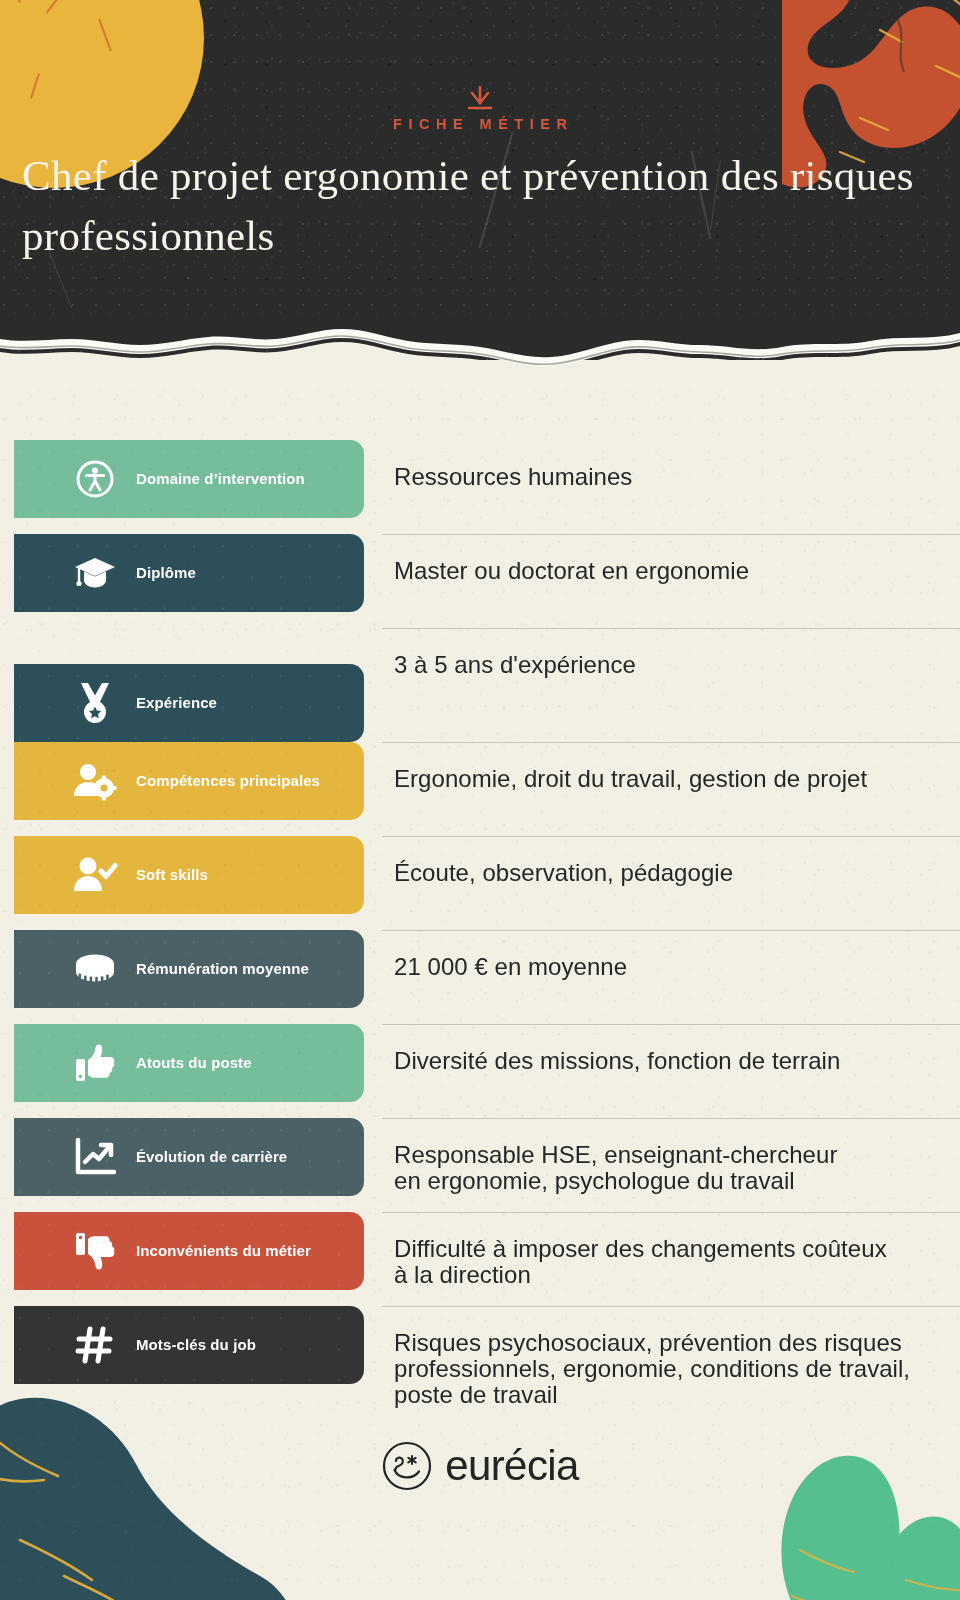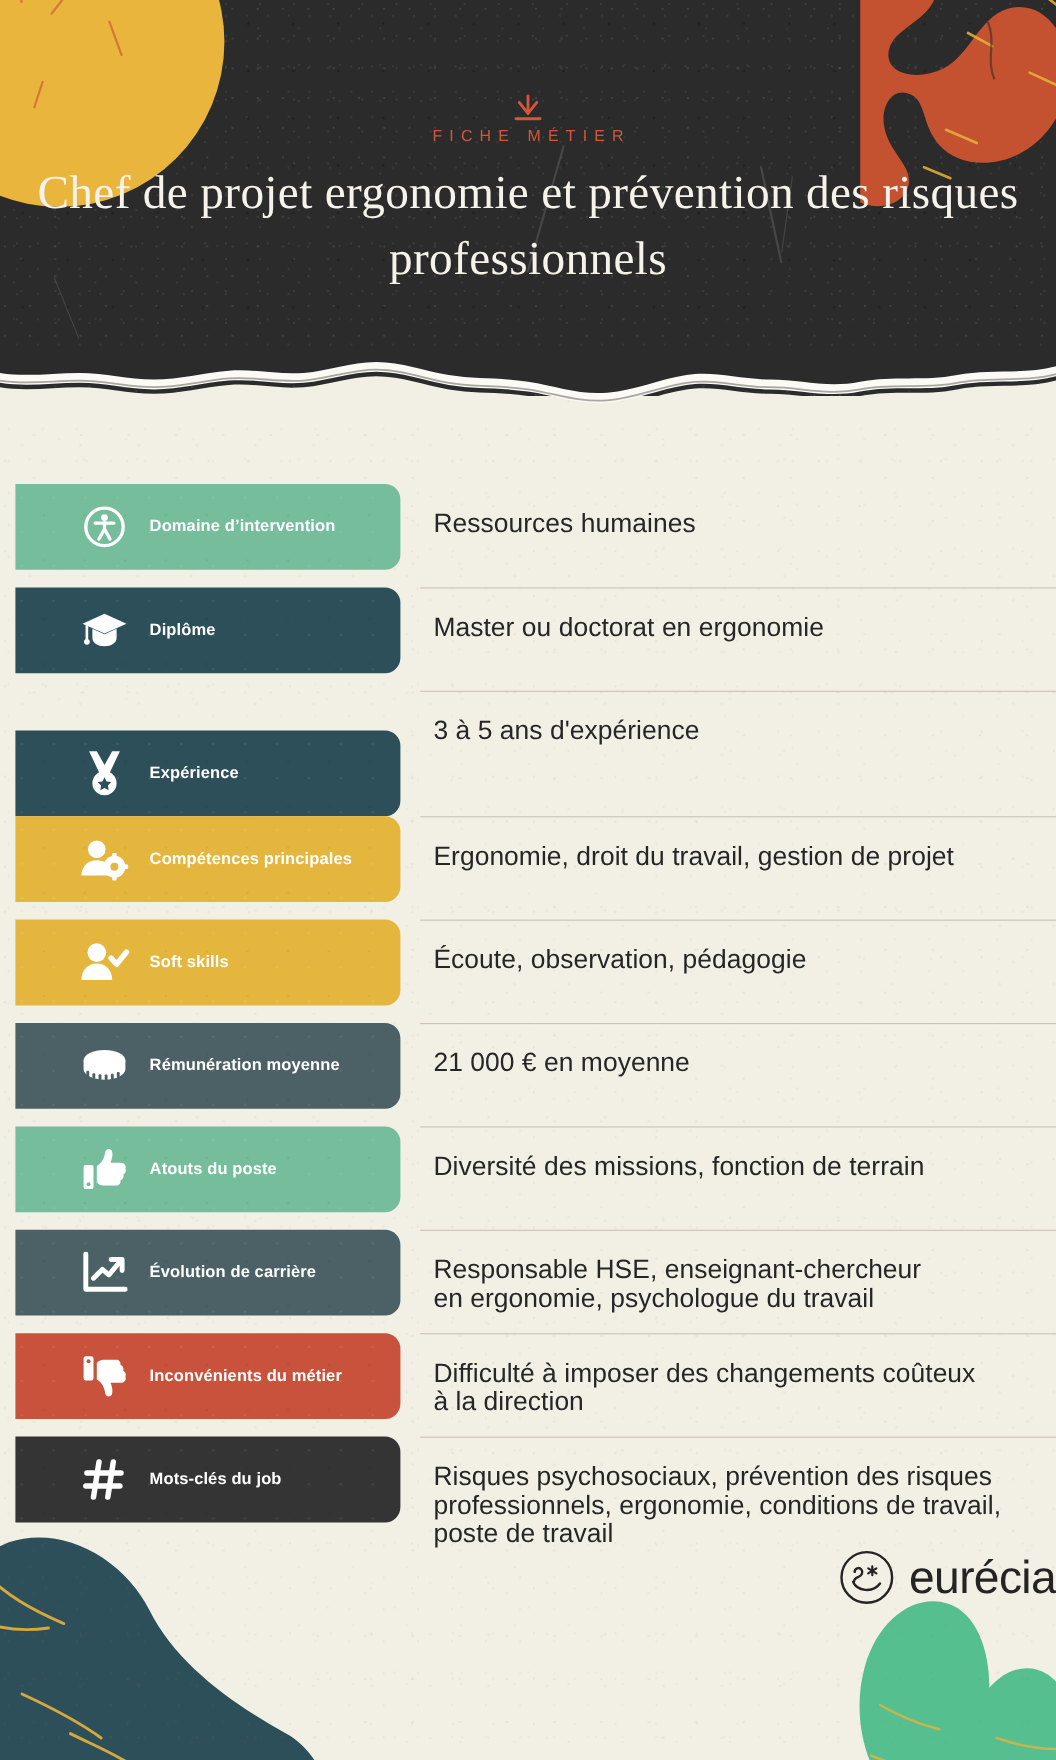--- a/index.html
+++ b/index.html
@@ -97,28 +97,28 @@
     left: 50%; top: 86px;
     transform: translateX(-50%);
     width: 30px; height: 28px;
   }
   .eyebrow {
     position: absolute;
     left: 0; right: 0; top: 116px;
     text-align: center;
     color: #d4563c;
     font-size: 14.5px;
-    font-weight: normal;
+    font-weight: bold;
     letter-spacing: 6.5px;
     text-indent: 6.5px;
   }
   .title {
     position: absolute;
     left: 0; right: 0; top: 146px;
-    text-align: center;
+    text-align: left;
     color: #f6f3ea;
     font-family: "Liberation Serif", serif;
     font-size: 43px;
     line-height: 60px;
     font-weight: normal;
     letter-spacing: .3px;
     padding: 0 22px;
   }
 
   
@@ -205,22 +205,22 @@
     font-size: 24px;
     line-height: 26px;
     letter-spacing: .05px;
     white-space: pre-line;
   }
 
   
   .footer {
     position: absolute;
     left: 0; right: 0;
-    top: 1408px;
-    text-align: right;
+    top: 1440px;
+    text-align: center;
     z-index: 6;
   }
   .logo-row {
     display: inline-flex;
     align-items: center;
     gap: 12px;
   }
   .logo-mark { width: 52px; height: 52px; }
   .logo-text {
     font-family: "Liberation Sans", sans-serif;

